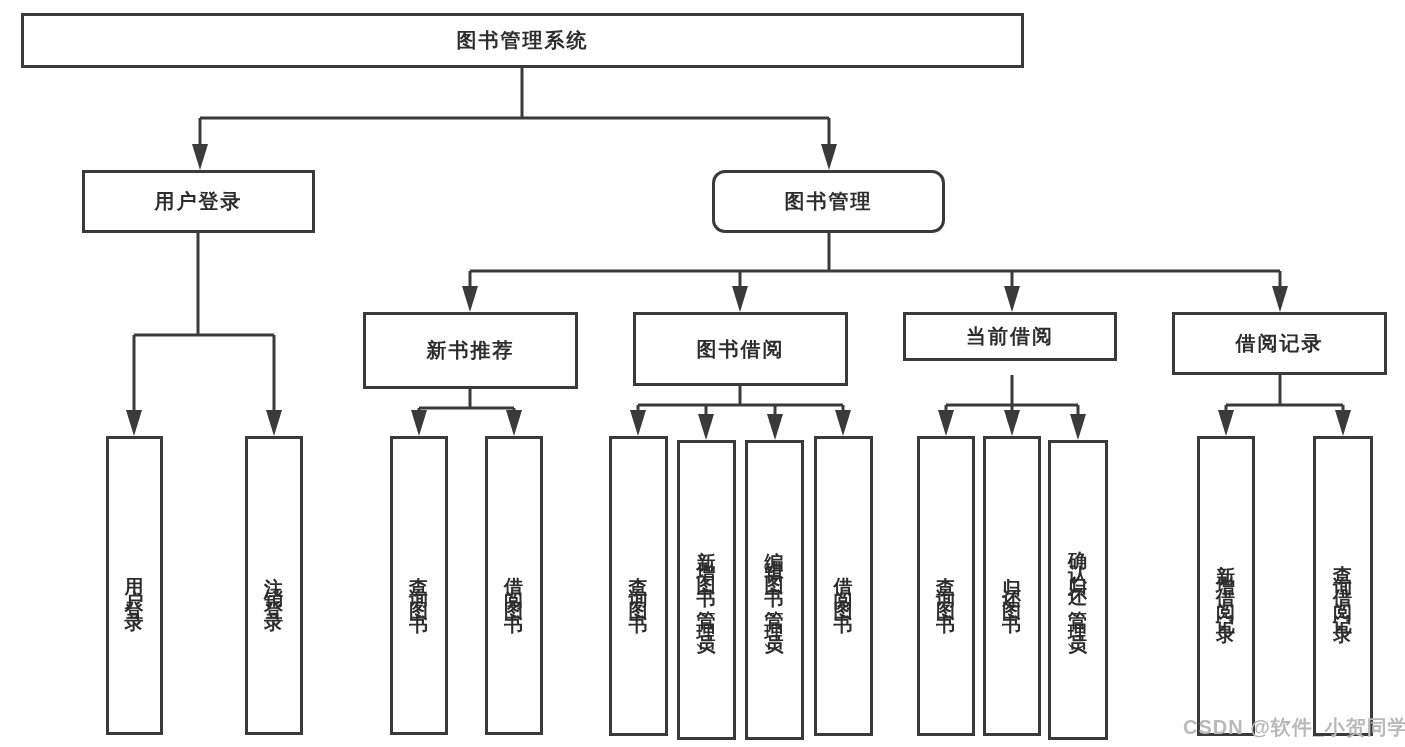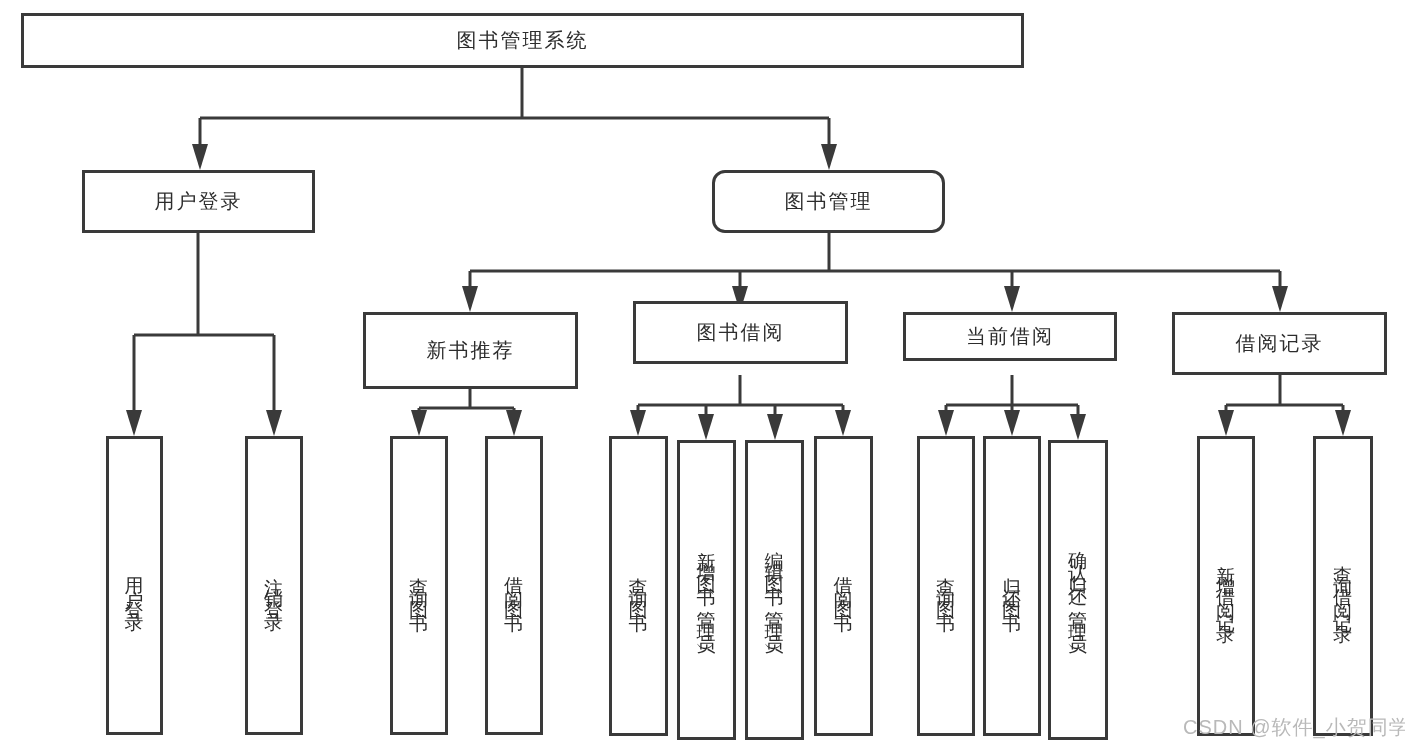--- a/index.html
+++ b/index.html
@@ -9,20 +9,21 @@
     --bg:#ffffff;
   }
   html,body{margin:0;padding:0;background:var(--bg);}
   #stage{
     position:relative;
     width:1405px;
     height:747px;
     background:var(--bg);
     font-family:"Liberation Sans", sans-serif;
     overflow:hidden;
+    font-weight:bold;
   }
   #edges{position:absolute;left:0;top:0;width:1405px;height:747px;}
   .node{
     position:absolute;
     box-sizing:border-box;
     border:3px solid var(--line);
     background:var(--bg);
     display:flex;
     align-items:center;
     justify-content:center;
@@ -108,21 +109,21 @@
       <line x1="1226" y1="405" x2="1226" y2="416" stroke="#3a3a3a" stroke-width="3"></line>
       <polygon points="1218,410 1234,410 1226,436" fill="#3a3a3a"></polygon>
       <line x1="1343" y1="405" x2="1343" y2="416" stroke="#3a3a3a" stroke-width="3"></line>
       <polygon points="1335,410 1351,410 1343,436" fill="#3a3a3a"></polygon>
     </svg>
   <div id="nodes">
       <div class="node h" style="left: 21px; top: 13px; width: 1003px; height: 55px;">图书管理系统</div>
       <div class="node h" style="left: 82px; top: 170px; width: 233px; height: 63px;">用户登录</div>
       <div class="node h" style="left: 712px; top: 170px; width: 233px; height: 63px; border-radius: 13px;">图书管理</div>
       <div class="node h" style="left: 363px; top: 312px; width: 215px; height: 77px;">新书推荐</div>
-      <div class="node h" style="left: 633px; top: 301px; width: 215px; height: 63px;">图书借阅</div>
+      <div class="node h" style="left: 633px; top: 312px; width: 215px; height: 74px;">图书借阅</div>
       <div class="node h" style="left: 903px; top: 312px; width: 214px; height: 49px;">当前借阅</div>
       <div class="node h" style="left: 1172px; top: 312px; width: 215px; height: 63px;">借阅记录</div>
       <div class="node v" style="left: 106px; top: 436px; width: 57px; height: 299px;">用户登录</div>
       <div class="node v" style="left: 245px; top: 436px; width: 58px; height: 299px;">注销登录</div>
       <div class="node v" style="left: 390px; top: 436px; width: 58px; height: 299px;">查询图书</div>
       <div class="node v" style="left: 485px; top: 436px; width: 58px; height: 299px;">借阅图书</div>
       <div class="node v" style="left: 609px; top: 436px; width: 59px; height: 300px;">查询图书</div>
       <div class="node v" style="left: 677px; top: 440px; width: 59px; height: 300px;">新增图书（管理员）</div>
       <div class="node v" style="left: 745px; top: 440px; width: 59px; height: 300px;">编辑图书（管理员）</div>
       <div class="node v" style="left: 814px; top: 436px; width: 59px; height: 300px;">借阅图书</div>

